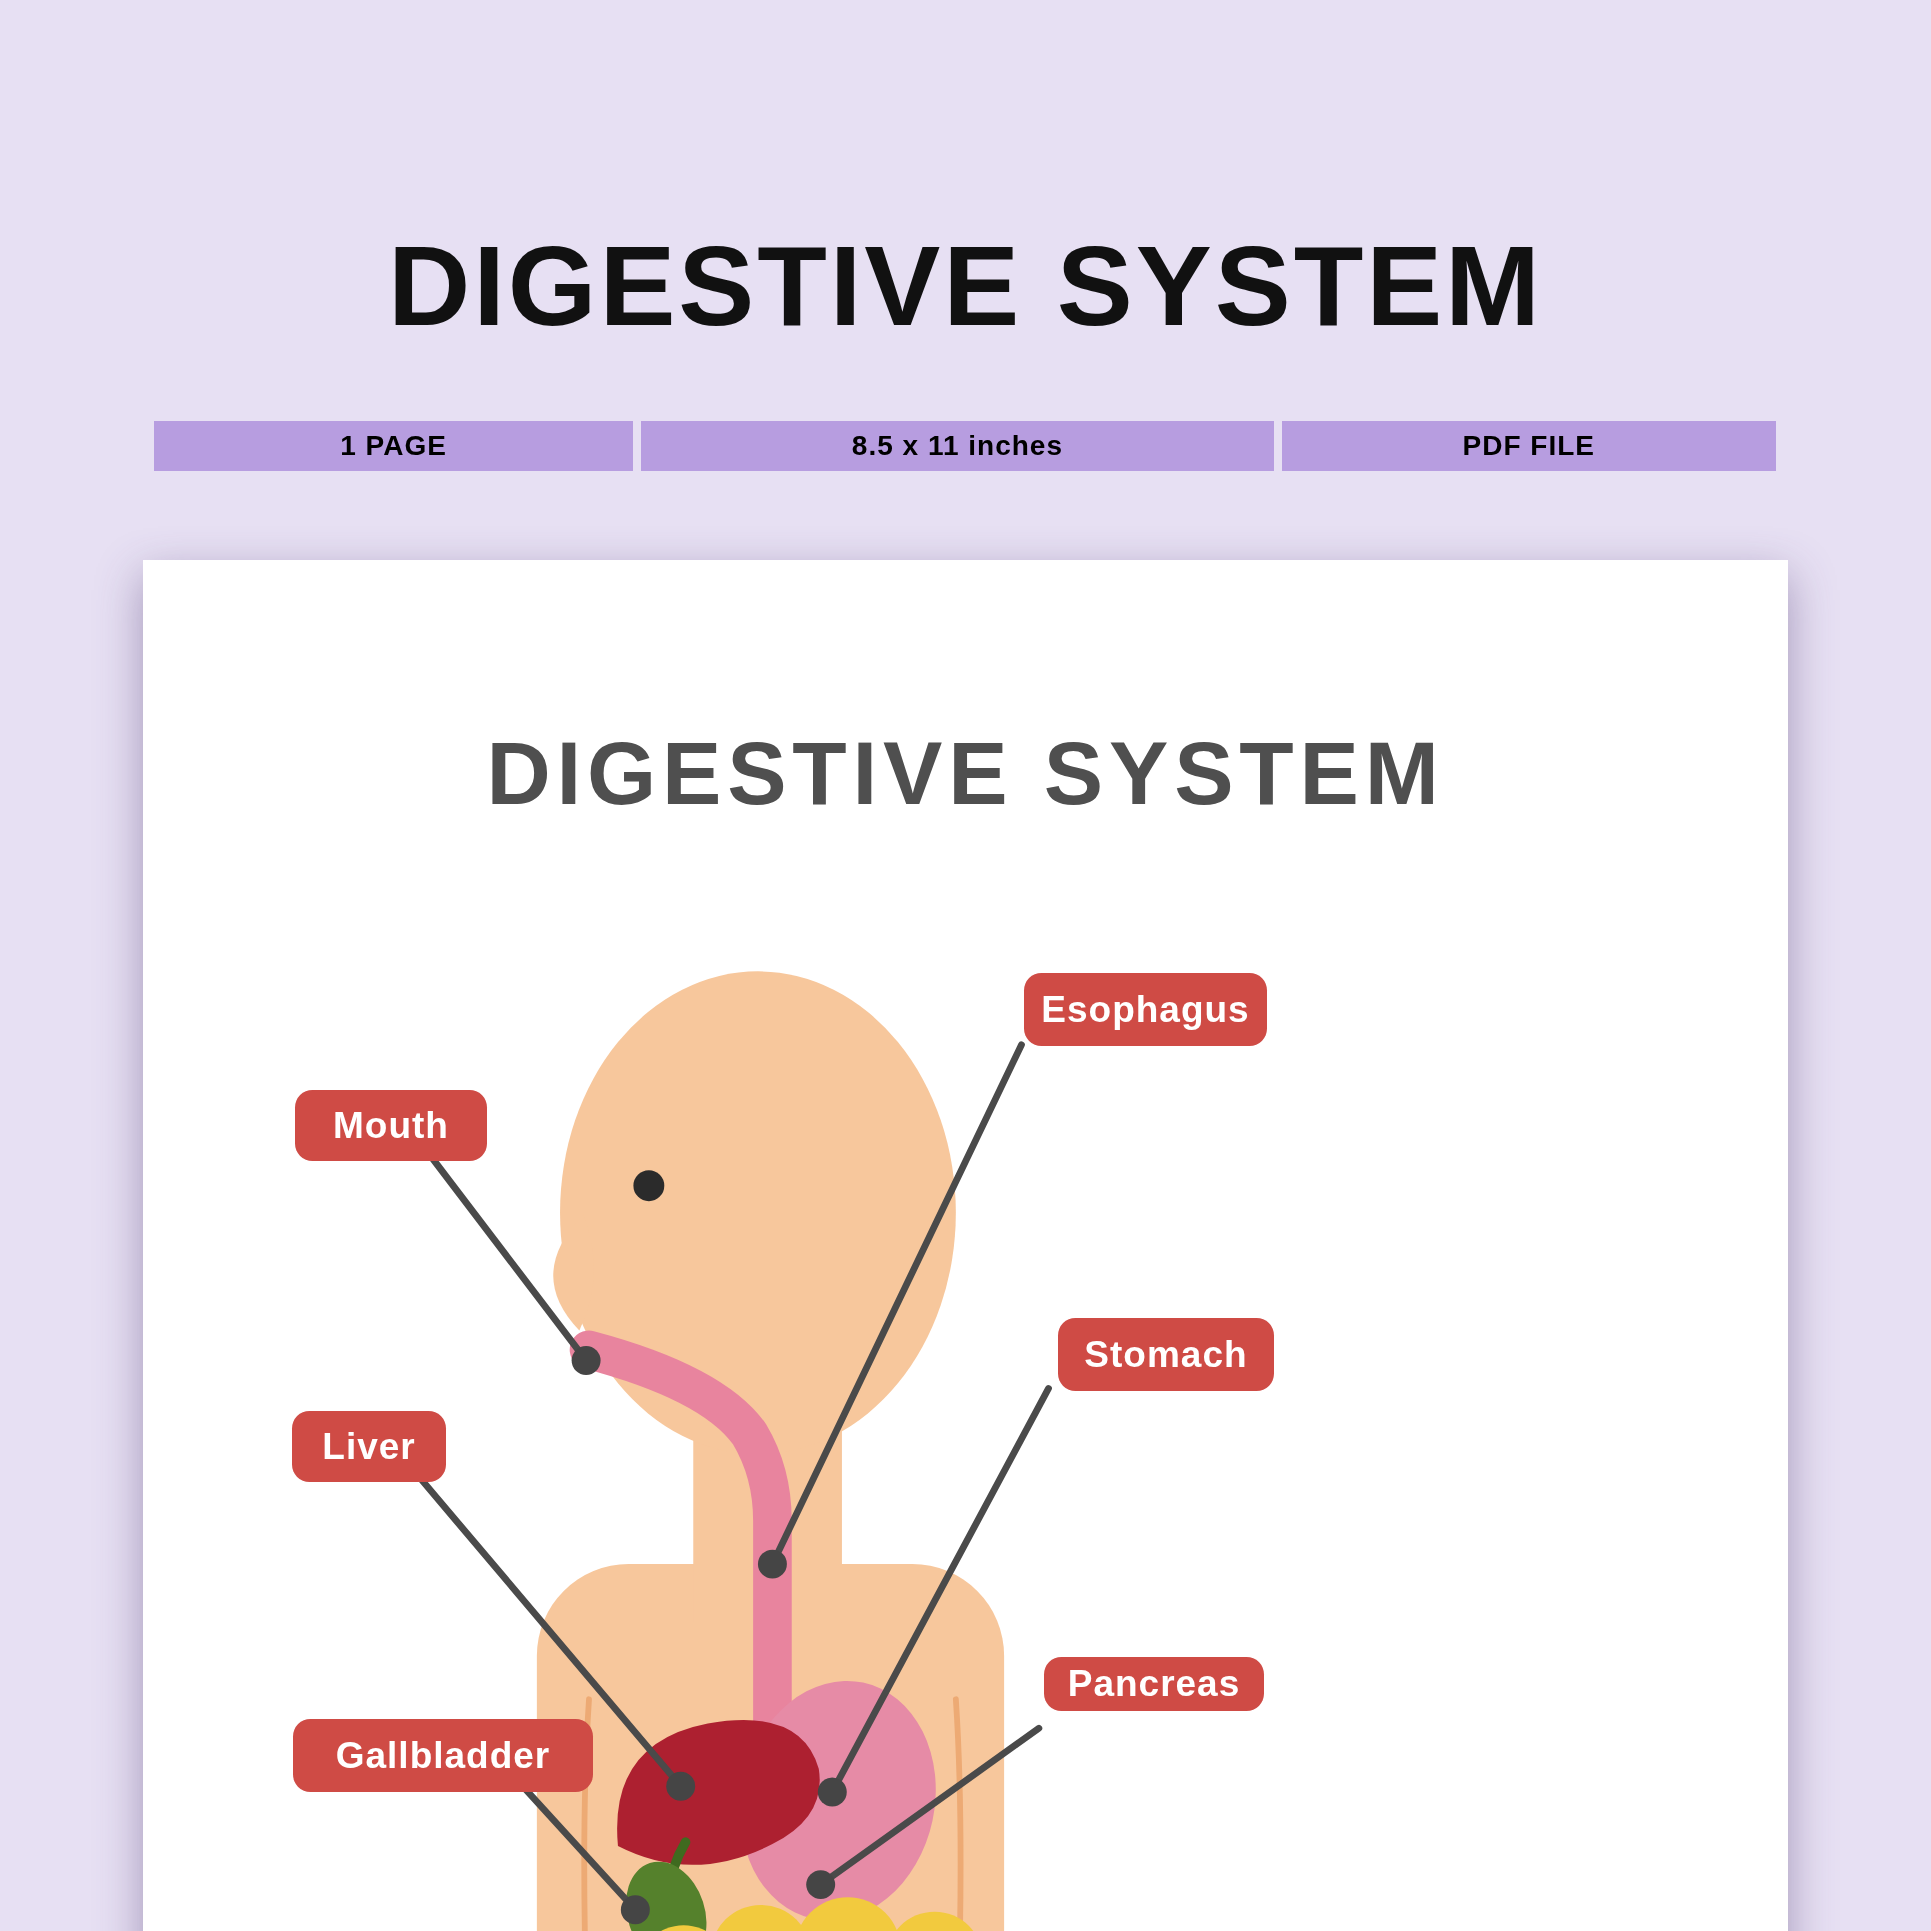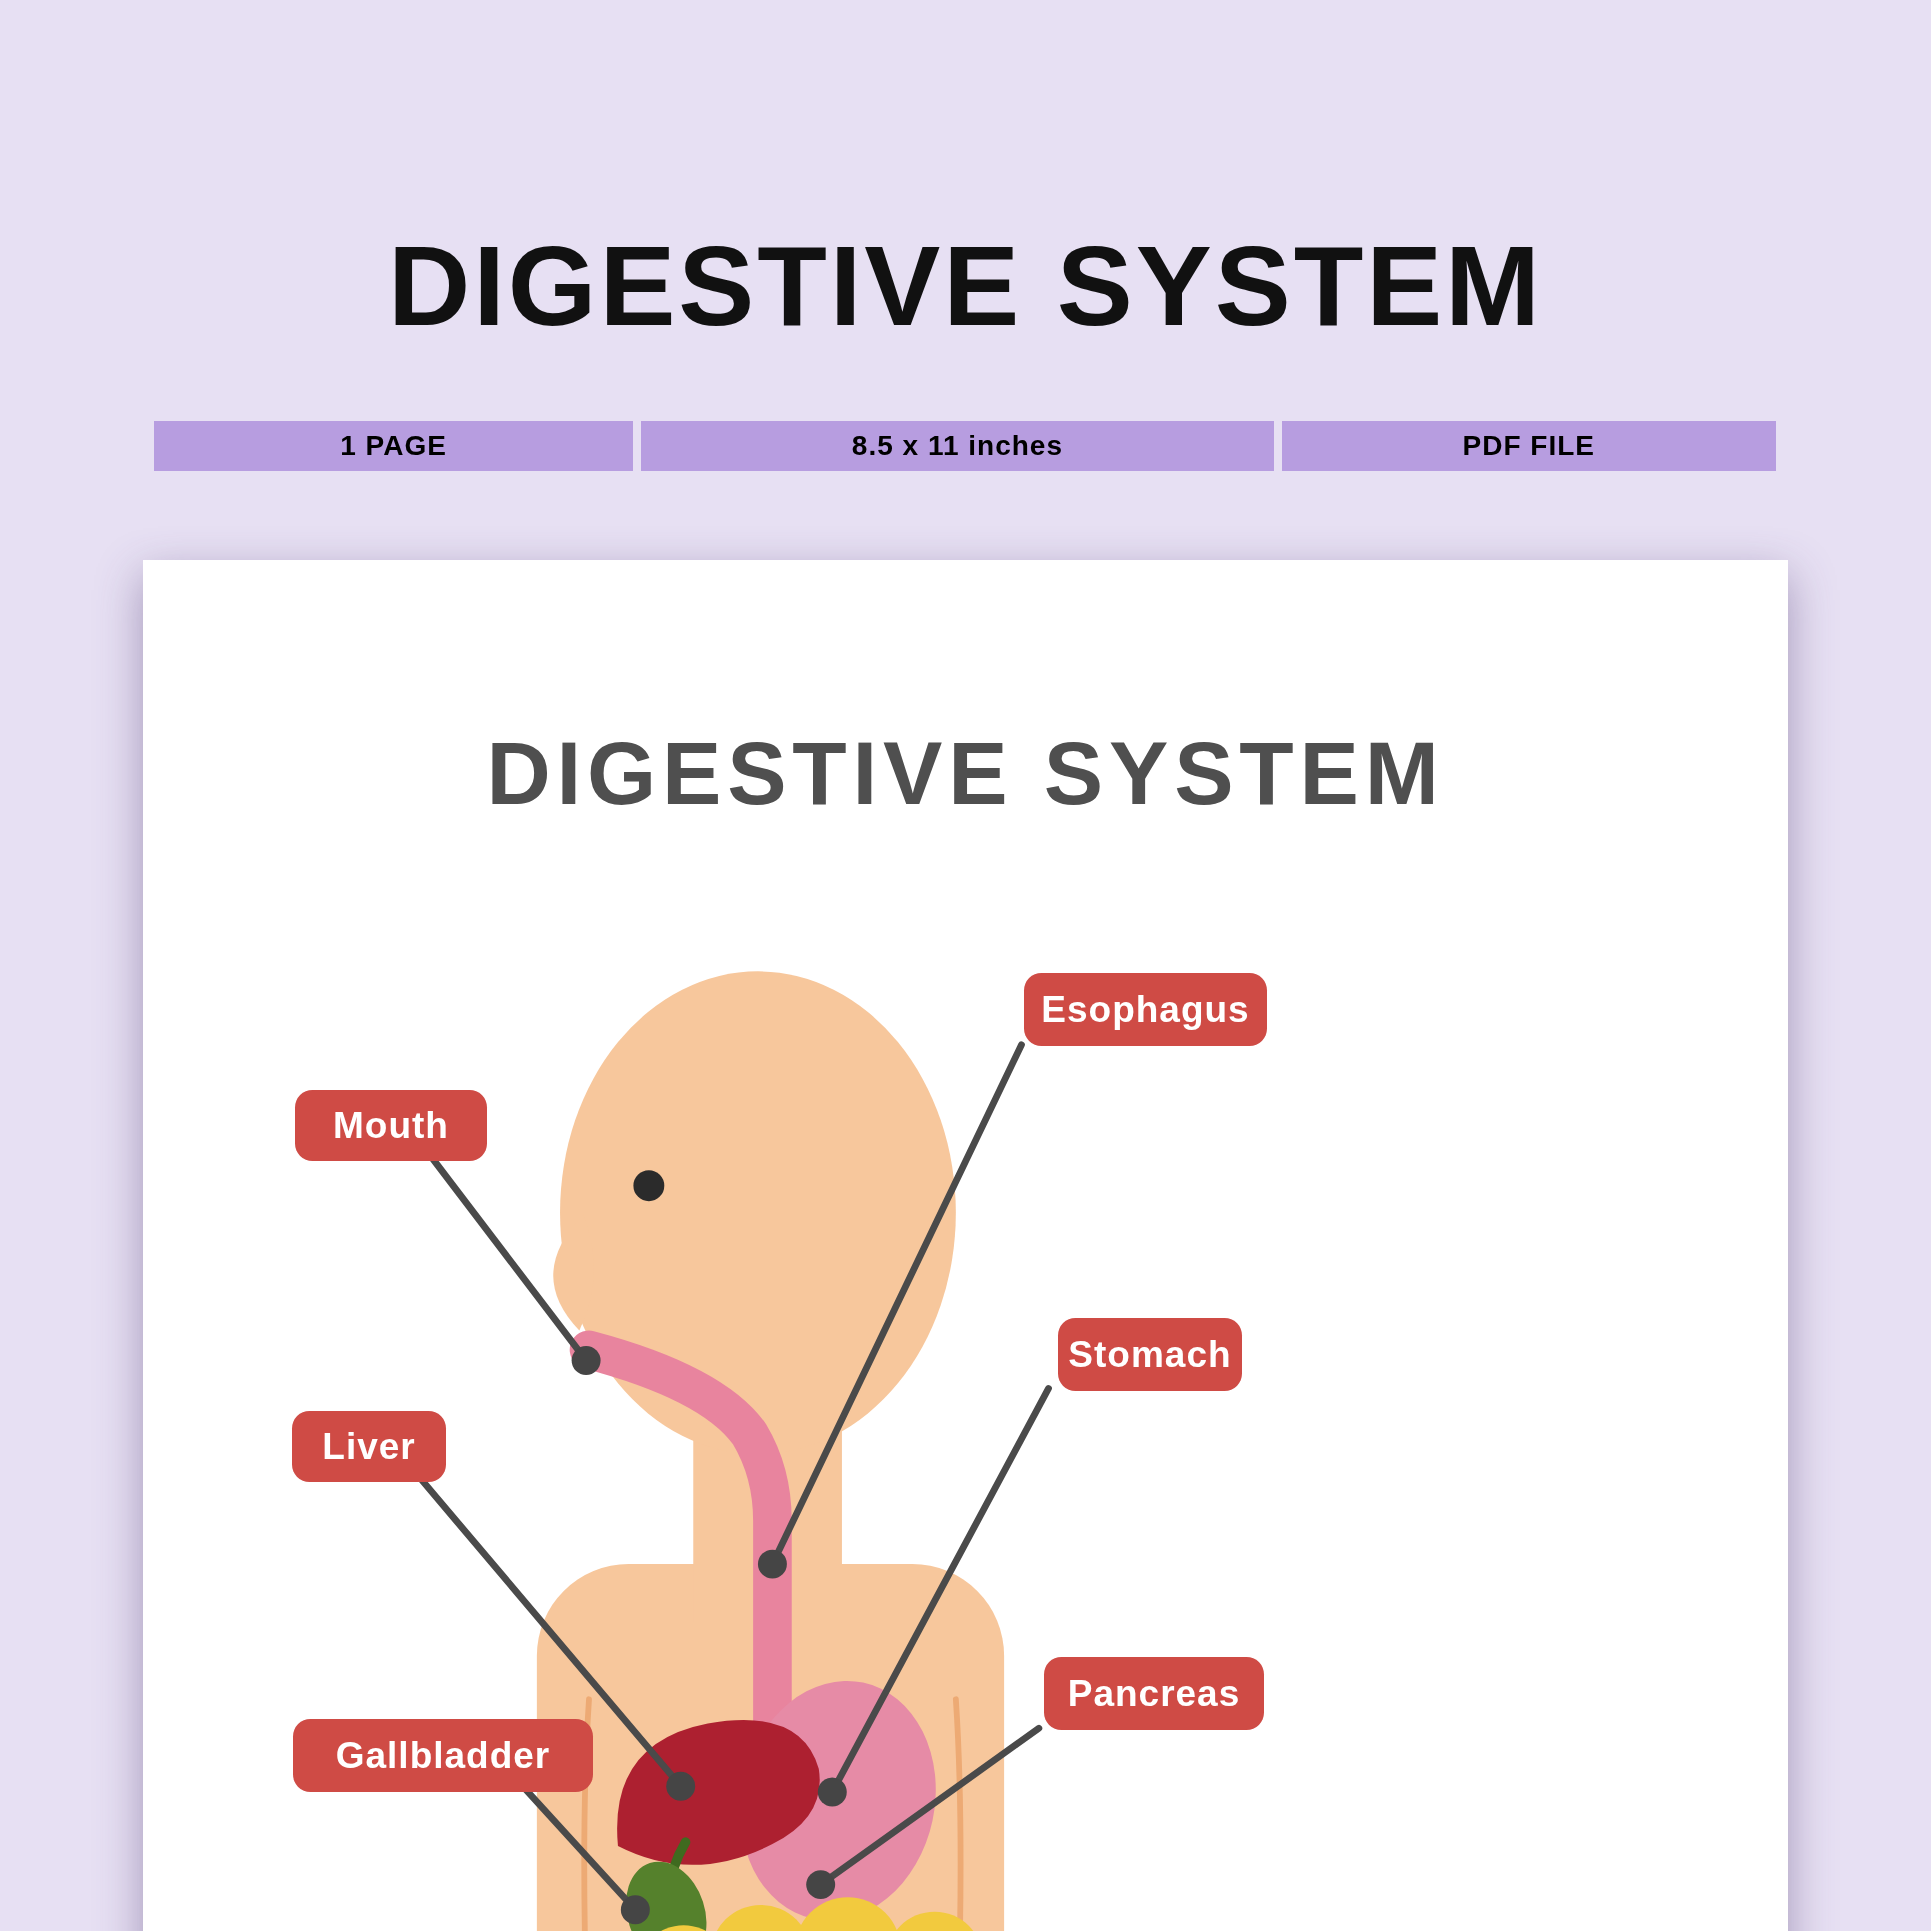--- a/index.html
+++ b/index.html
@@ -46,23 +46,23 @@
 
   .organ-label {
     position:absolute;
     background:#cf4b45; border-radius:17.4px;
     color:#ffffff; font-weight:bold; font-size:37px; letter-spacing:1px;
     display:flex; align-items:center; justify-content:center;margin-left:20px;
   }
   .label-mouth       { left:132px; top:530px;  width:192px; height:71px; }
   .label-esophagus   { left:861px; top:413px;  width:243px; height:73px; }
   .label-liver       { left:129px; top:851px;  width:154px; height:71px; }
-  .label-stomach     { left:895px; top:758px;  width:184px; height:73px; }
+  .label-stomach     { left:895px; top:758px;  width:216px; height:73px; }
   .label-gallbladder { left:130px; top:1159px; width:300px; height:73px; }
-  .label-pancreas    { left:881px; top:1097px; width:220px; height:73px; }
+  .label-pancreas    { left:881px; top:1097px; width:220px; height:54px; }
 </style>
 </head>
 <body>
 
 <div class="hero-title">DIGESTIVE SYSTEM</div>
 
 <div class="banner">
   <div class="banner-seg seg-1">1 PAGE</div>
   <div class="banner-seg seg-2">8.5 x 11 inches</div>
   <div class="banner-seg seg-3">PDF FILE</div>

